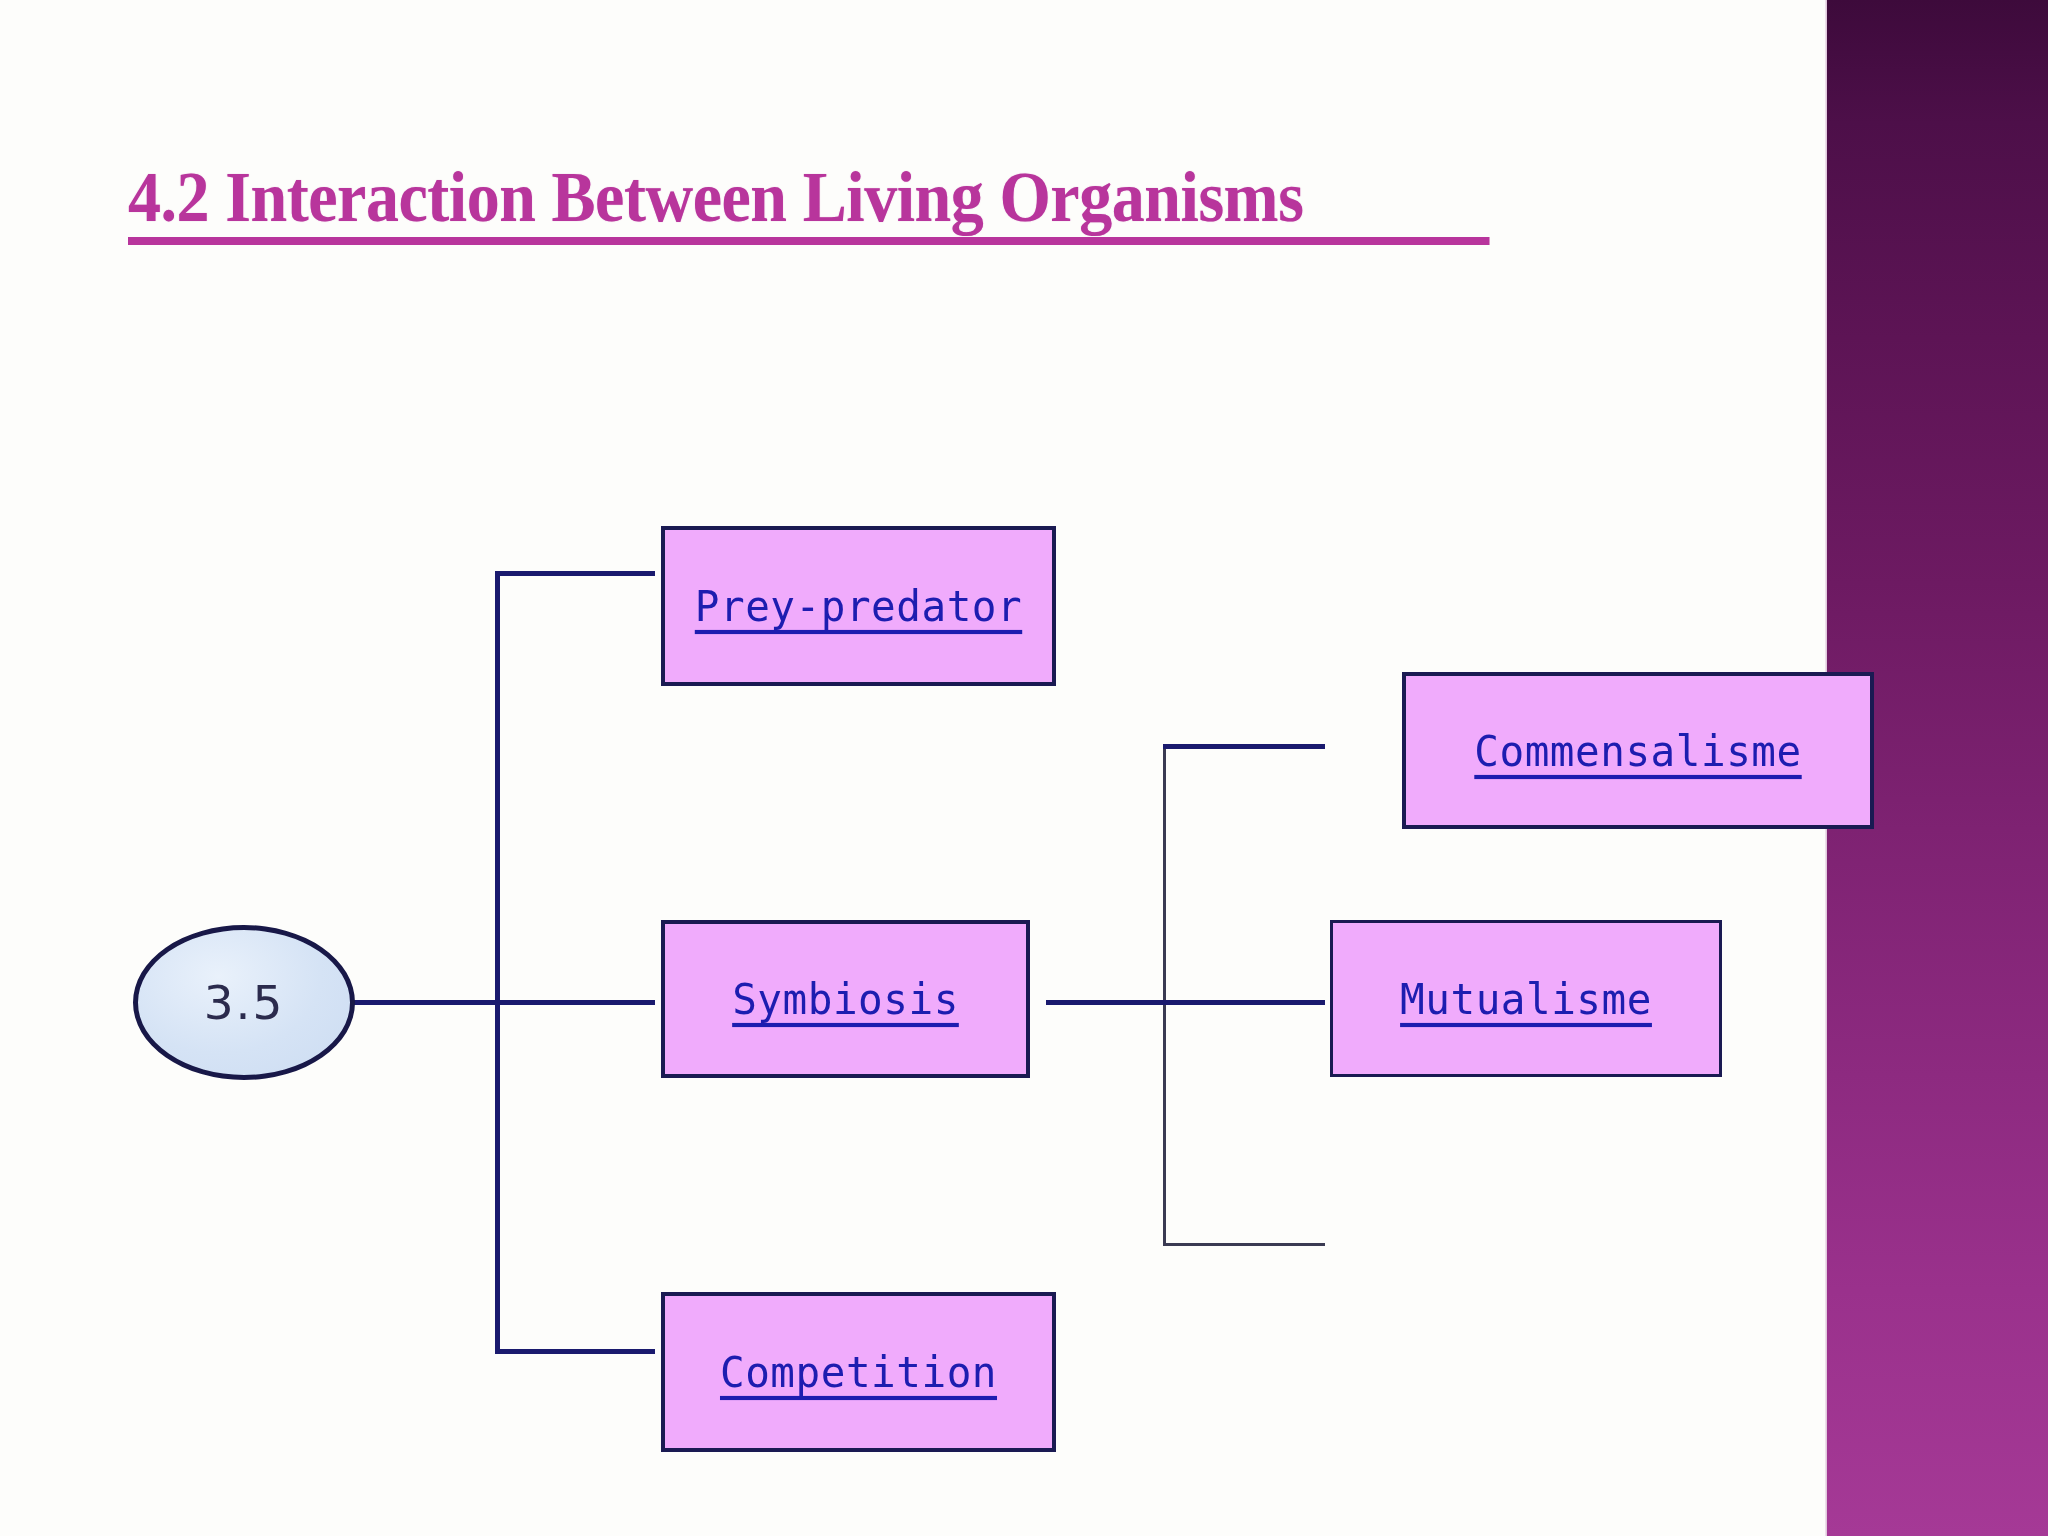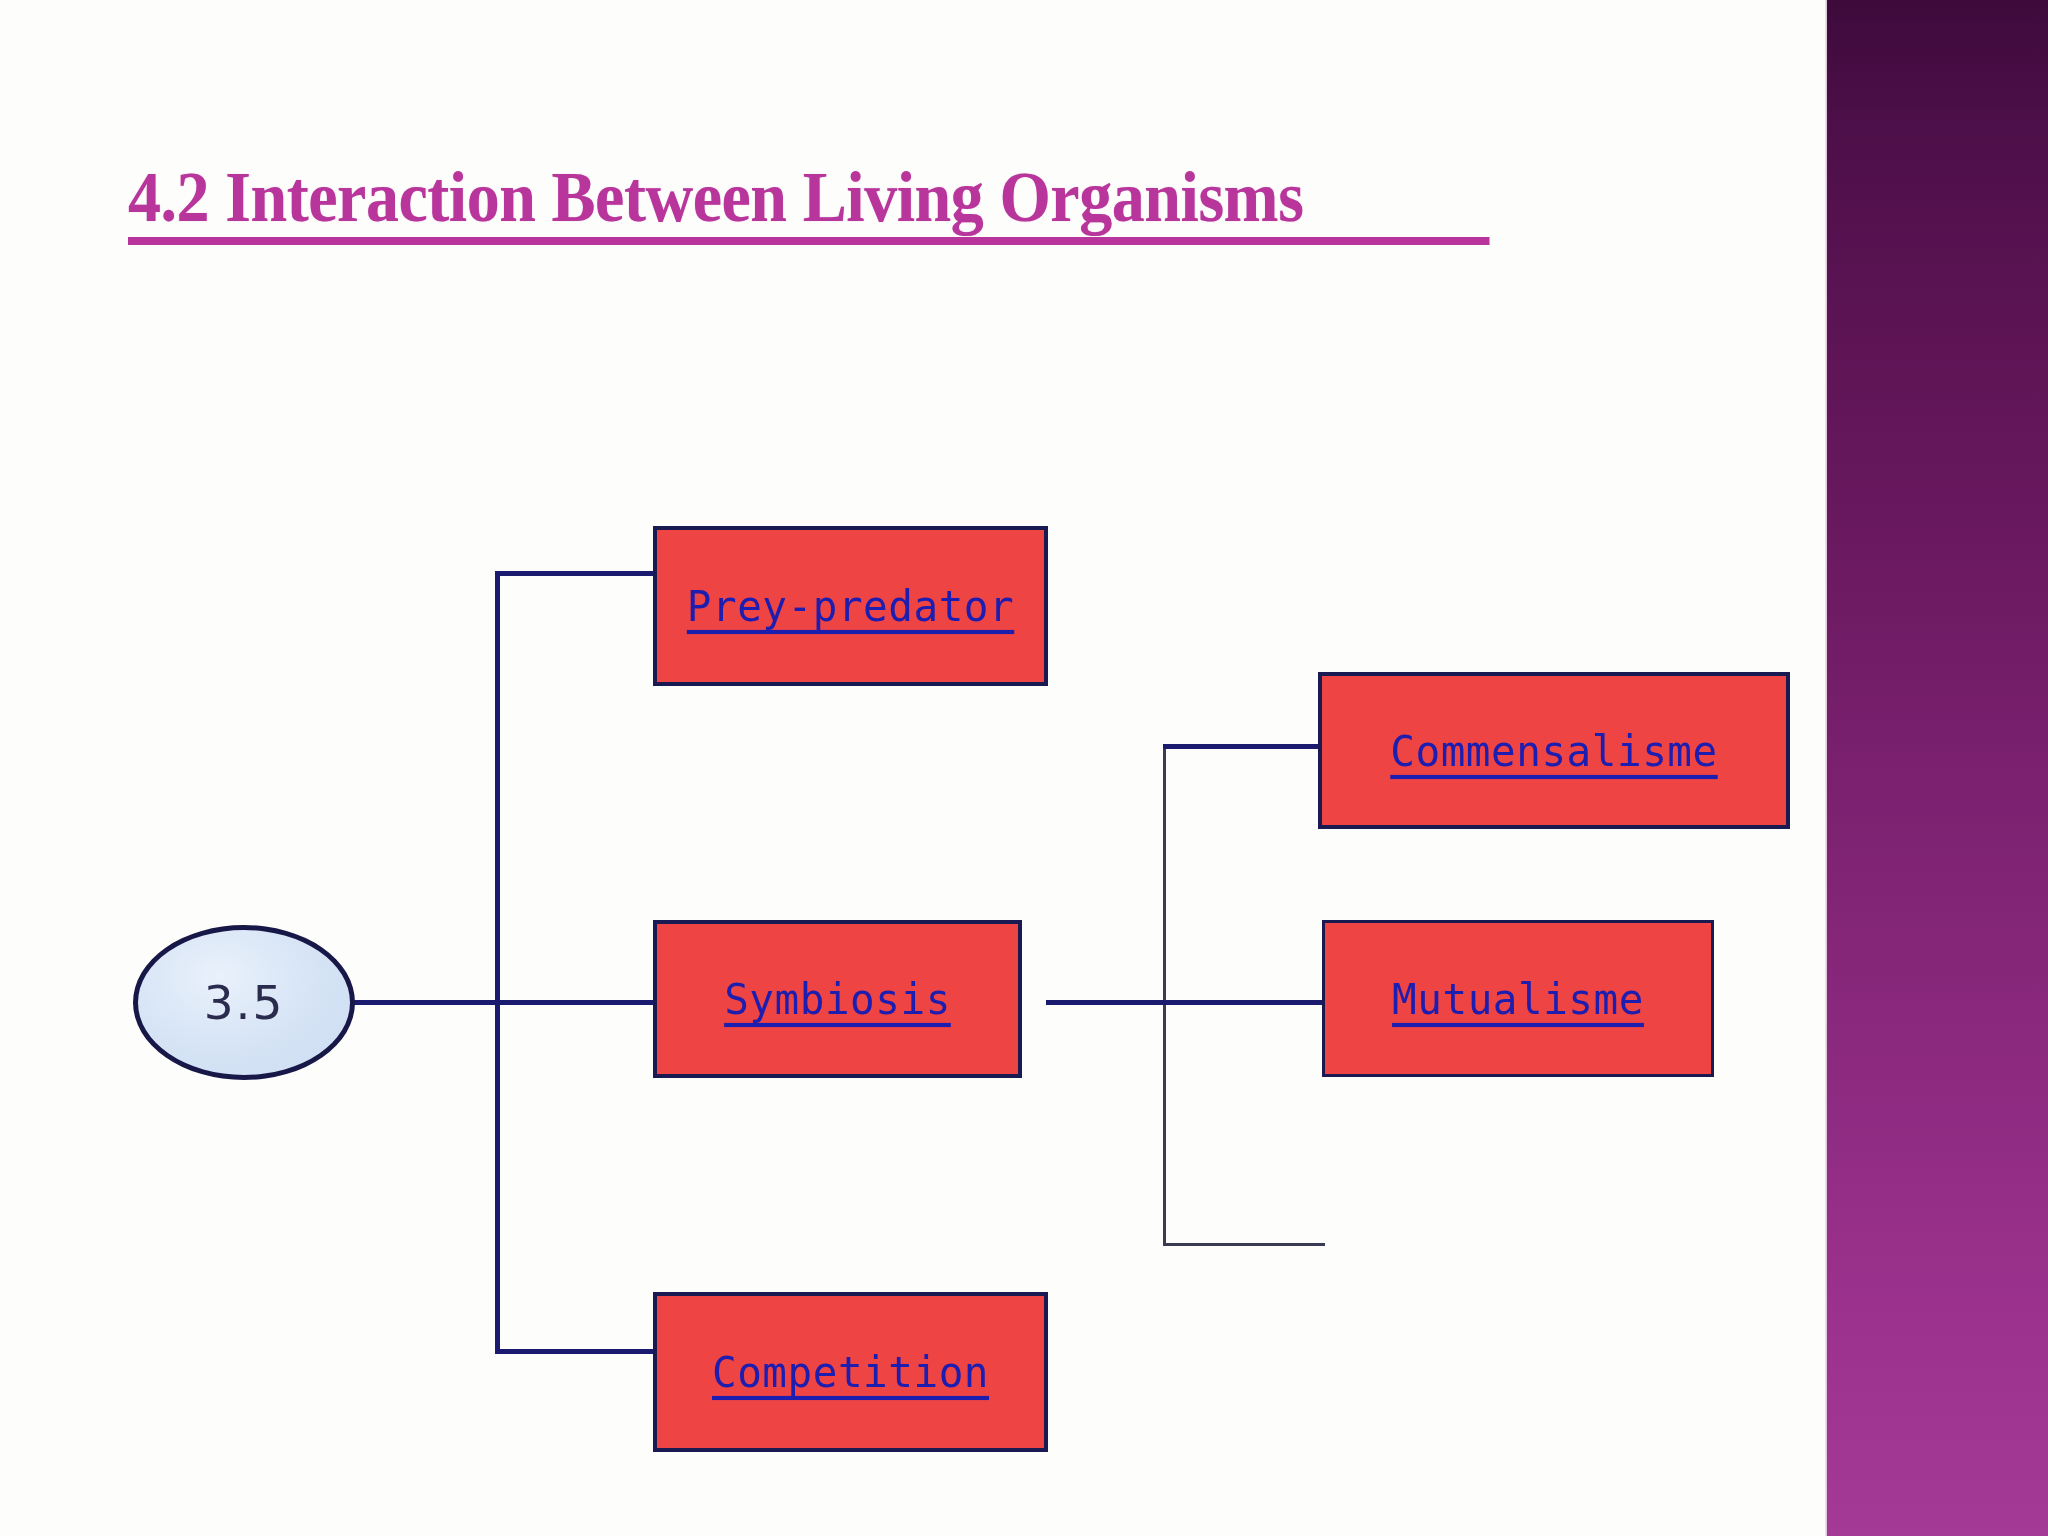--- a/index.html
+++ b/index.html
@@ -81,24 +81,25 @@
     position: absolute;
     left: 0;
     top: 0;
     width: 1820px;
     height: 1536px;
   }
   .node-box {
     position: absolute;
     box-sizing: border-box;
     border: 4px solid #1a1a52;
-    background: #ef4444;
+    background: #f0abfc;
     display: flex;
     align-items: center;
     justify-content: center;
+    margin-left: 8px;
   }
   .node-box.thin { border-width: 3px; }
   .node-label {
     font-family: "DejaVu Sans Mono", "Liberation Mono", monospace;
     font-size: 41px;
     letter-spacing: 0.5px;
     color: #1d1db0;
     text-decoration: underline;
     text-decoration-color: #1d1db0;
     text-decoration-thickness: 4px;
@@ -178,21 +179,21 @@
     </div>
 
     <div class="node-box" style="left:653px; top:920px; width:369px; height:158px;">
       <span class="node-label">Symbiosis</span>
     </div>
 
     <div class="node-box" style="left:653px; top:1292px; width:395px; height:160px;">
       <span class="node-label">Competition</span>
     </div>
 
-    <div class="node-box" style="left:1318px; top:672px; width:472px; height:157px;">
+    <div class="node-box" style="left:1394px; top:672px; width:472px; height:157px;">
       <span class="node-label">Commensalisme</span>
     </div>
 
     <div class="node-box thin" style="left:1322px; top:920px; width:392px; height:157px;">
       <span class="node-label">Mutualisme</span>
     </div>
 
 
   </div>
 </div>

